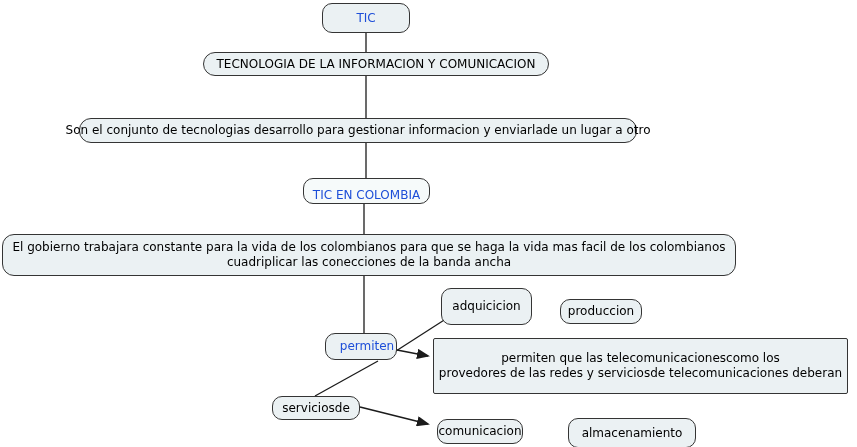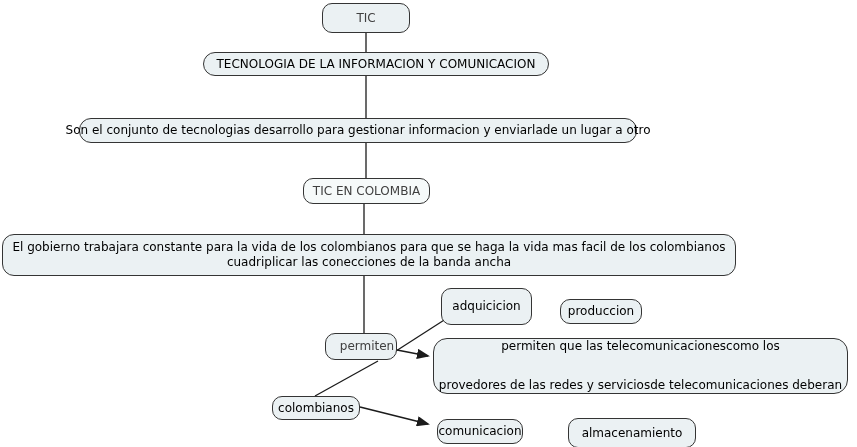--- a/index.html
+++ b/index.html
@@ -31,29 +31,29 @@
     align-items: center;
     justify-content: center;
     color: #000000;
     font-size: 12px;
     line-height: 1.25;
     text-align: center;
     white-space: nowrap;
     z-index: 1;
   }
   .node .tline { white-space: nowrap; }
-  .accent { color: #404040; }
+  .accent { color: #1d4ed8; }
   .r10 { border-radius: 10px; }
   .r12 { border-radius: 12px; }
-  .r14 { border-radius: 14px; justify-content: space-between; }
+  .r14 { border-radius: 2px; }
 
   #node-tic            { left: 322px; top: 3px;   width: 88px;  height: 30px; }
   #node-tecnologia     { left: 203px; top: 52px;  width: 346px; height: 24px; }
   #node-definicion     { left: 79px;  top: 118px; width: 558px; height: 25px; }
-  #node-tic-colombia   { left: 303px; top: 178px; width: 127px; height: 26px; background: #f6fafa; }
+  #node-tic-colombia   { left: 303px; top: 178px; width: 127px; height: 26px; background: #f6fafa; justify-content: flex-end; }
   #node-gobierno       { left: 2px;   top: 234px; width: 734px; height: 42px; }
   #node-adquicicion    { left: 441px; top: 288px; width: 91px;  height: 37px; }
   #node-produccion     { left: 560px; top: 299px; width: 82px;  height: 25px; }
   #node-permiten       { left: 325px; top: 333px; width: 72px;  height: 27px; padding-left: 12px; }
   #node-telecom        { left: 433px; top: 338px; width: 415px; height: 56px; }
   #node-tratamiento    { left: 272px; top: 396px; width: 88px;  height: 24px; }
   #node-comunicacion   { left: 437px; top: 419px; width: 86px;  height: 25px; }
   #node-almacenamiento { left: 568px; top: 418px; width: 128px; height: 30px; }
 </style>
 </head>
@@ -110,21 +110,21 @@
   <div id="node-permiten" class="node r10 accent">
     <span class="tline">permiten</span>
   </div>
 
   <div id="node-telecom" class="node r14">
     <div class="tline">permiten que las telecomunicacionescomo los</div>
     <div class="tline">provedores de las redes y serviciosde telecomunicaciones deberan</div>
   </div>
 
   <div id="node-tratamiento" class="node r10">
-    <span class="tline">colombianos</span>
+    <span class="tline">serviciosde</span>
   </div>
 
   <div id="node-comunicacion" class="node r10">
     <span class="tline">comunicacion</span>
   </div>
 
   <div id="node-almacenamiento" class="node r10">
     <span class="tline">almacenamiento</span>
   </div>
 

